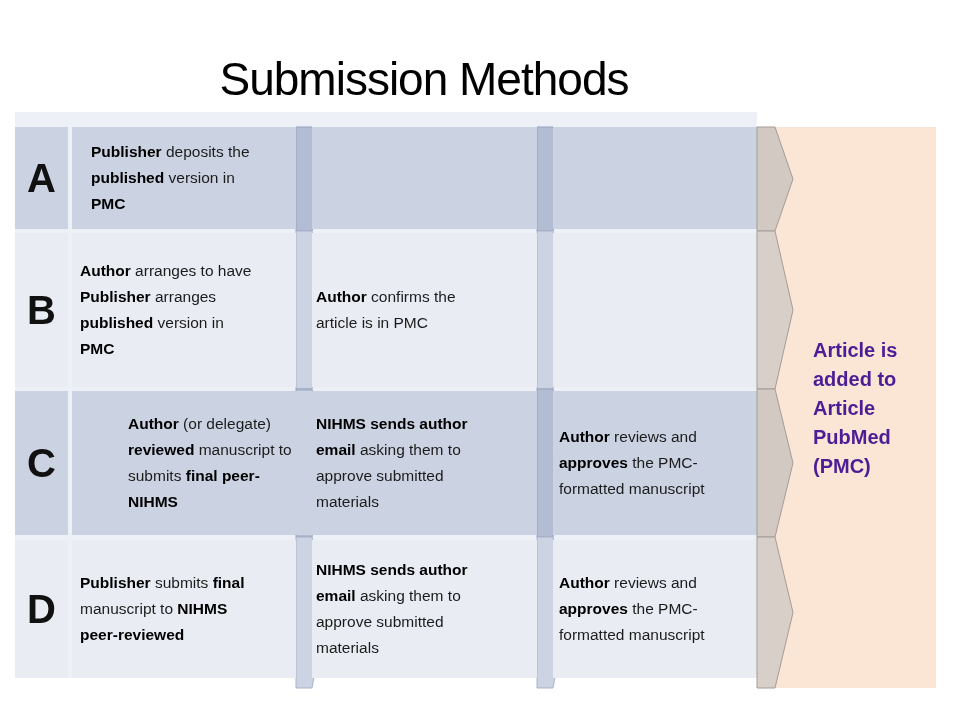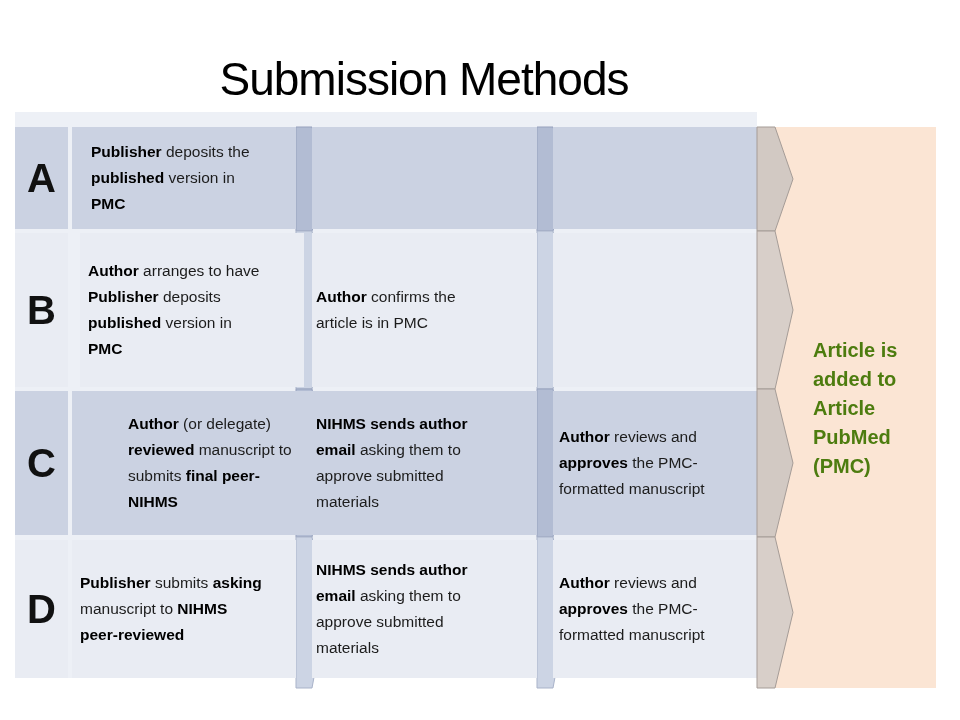--- a/index.html
+++ b/index.html
@@ -16,21 +16,21 @@
   #rows{position:absolute;left:0;top:0;width:960px;height:720px;z-index:3;}
   .cell{position:absolute;display:flex;align-items:center;}
   .letter-cell{justify-content:center;}
   .row-letter{font-size:40px;font-weight:700;color:#111;line-height:1;}
   .celltext{font-size:15.5px;line-height:26px;color:#1c1c1c;}
   .celltext b{color:#000;}
   .tline{white-space:nowrap;}
   #result-panel{position:absolute;z-index:3;}
   #result-text{
     position:absolute;left:38px;top:50%;transform:translateY(-50%);
-    font-size:20px;line-height:29px;font-weight:700;color:#4d7c0f;
+    font-size:20px;line-height:29px;font-weight:700;color:#4c1d95;
   }
   #arrow-layer-tan{position:absolute;left:0;top:0;width:960px;height:720px;z-index:4;pointer-events:none;}
 </style>
 </head>
 <body>
 
 <div id="slide">
   <h1 id="title">Submission Methods</h1>
   <div id="table-bg" style="background: rgb(237, 240, 246);"></div>
   <svg id="arrow-layer-blue" viewBox="0 0 960 720">
@@ -52,24 +52,24 @@
           <div class="tline"><b>Publisher</b><span> deposits the</span></div>
           <div class="tline"><b>published</b><span> version in</span></div>
           <div class="tline"><b>PMC</b></div>
         </div>
       </div>
       <div class="cell dark" style="left: 312px; top: 127px; width: 225px; height: 102px; background: rgb(203, 210, 226);"></div>
       <div class="cell dark" style="left: 553px; top: 127px; width: 204px; height: 102px; background: rgb(203, 210, 226);"></div>
       <div class="cell light letter-cell" style="left: 15px; top: 233px; width: 53px; height: 154px; background: rgb(233, 236, 243);">
         <span class="row-letter">B</span>
       </div>
-      <div class="cell light" style="left: 72px; top: 233px; width: 224px; height: 154px; background: rgb(233, 236, 243); margin-left: 8px;">
+      <div class="cell light" style="left: 72px; top: 233px; width: 224px; height: 154px; background: rgb(233, 236, 243);">
         <div class="celltext" style="margin-left: 8px; width: 206px;">
           <div class="tline"><b>Author</b><span> arranges to have</span></div>
-          <div class="tline"><b>Publisher</b><span> deposits</span></div>
+          <div class="tline"><b>Publisher</b><span> arranges</span></div>
           <div class="tline"><b>published</b><span> version in</span></div>
           <div class="tline"><b>PMC</b></div>
         </div>
       </div>
       <div class="cell light" style="left: 312px; top: 233px; width: 225px; height: 154px; background: rgb(233, 236, 243);">
         <div class="celltext" style="margin-left: 4px; width: 198px;">
           <div class="tline"><b>Author</b><span> confirms the</span></div>
           <div class="tline"><span>article is in PMC</span></div>
         </div>
       </div>
@@ -98,21 +98,21 @@
           <div class="tline"><b>Author</b><span> reviews and</span></div>
           <div class="tline"><b>approves</b><span> the PMC-</span></div>
           <div class="tline"><span>formatted manuscript</span></div>
         </div>
       </div>
       <div class="cell light letter-cell" style="left: 15px; top: 540px; width: 53px; height: 138px; background: rgb(233, 236, 243);">
         <span class="row-letter">D</span>
       </div>
       <div class="cell light" style="left: 72px; top: 540px; width: 224px; height: 138px; background: rgb(233, 236, 243);">
         <div class="celltext" style="margin-left: 8px; width: 206px;">
-          <div class="tline"><b>Publisher</b><span> submits </span><b>asking</b></div>
+          <div class="tline"><b>Publisher</b><span> submits </span><b>final</b></div>
           <div class="tline"><span>manuscript to </span><b>NIHMS</b></div>
           <div class="tline"><b>peer-reviewed</b></div>
         </div>
       </div>
       <div class="cell light" style="left: 312px; top: 540px; width: 225px; height: 138px; background: rgb(233, 236, 243);">
         <div class="celltext" style="margin-left: 4px; width: 198px;">
           <div class="tline"><b>NIHMS sends author</b></div>
           <div class="tline"><b>email</b><span> asking them to</span></div>
           <div class="tline"><span>approve submitted</span></div>
           <div class="tline"><span>materials</span></div>

